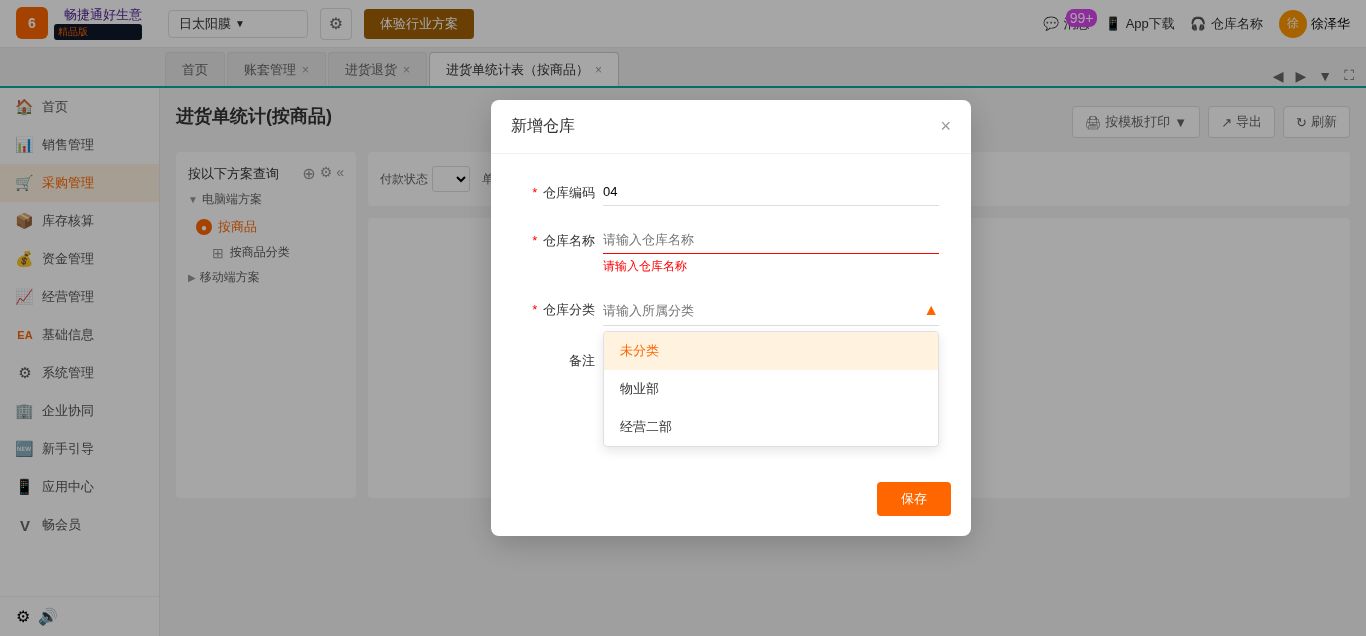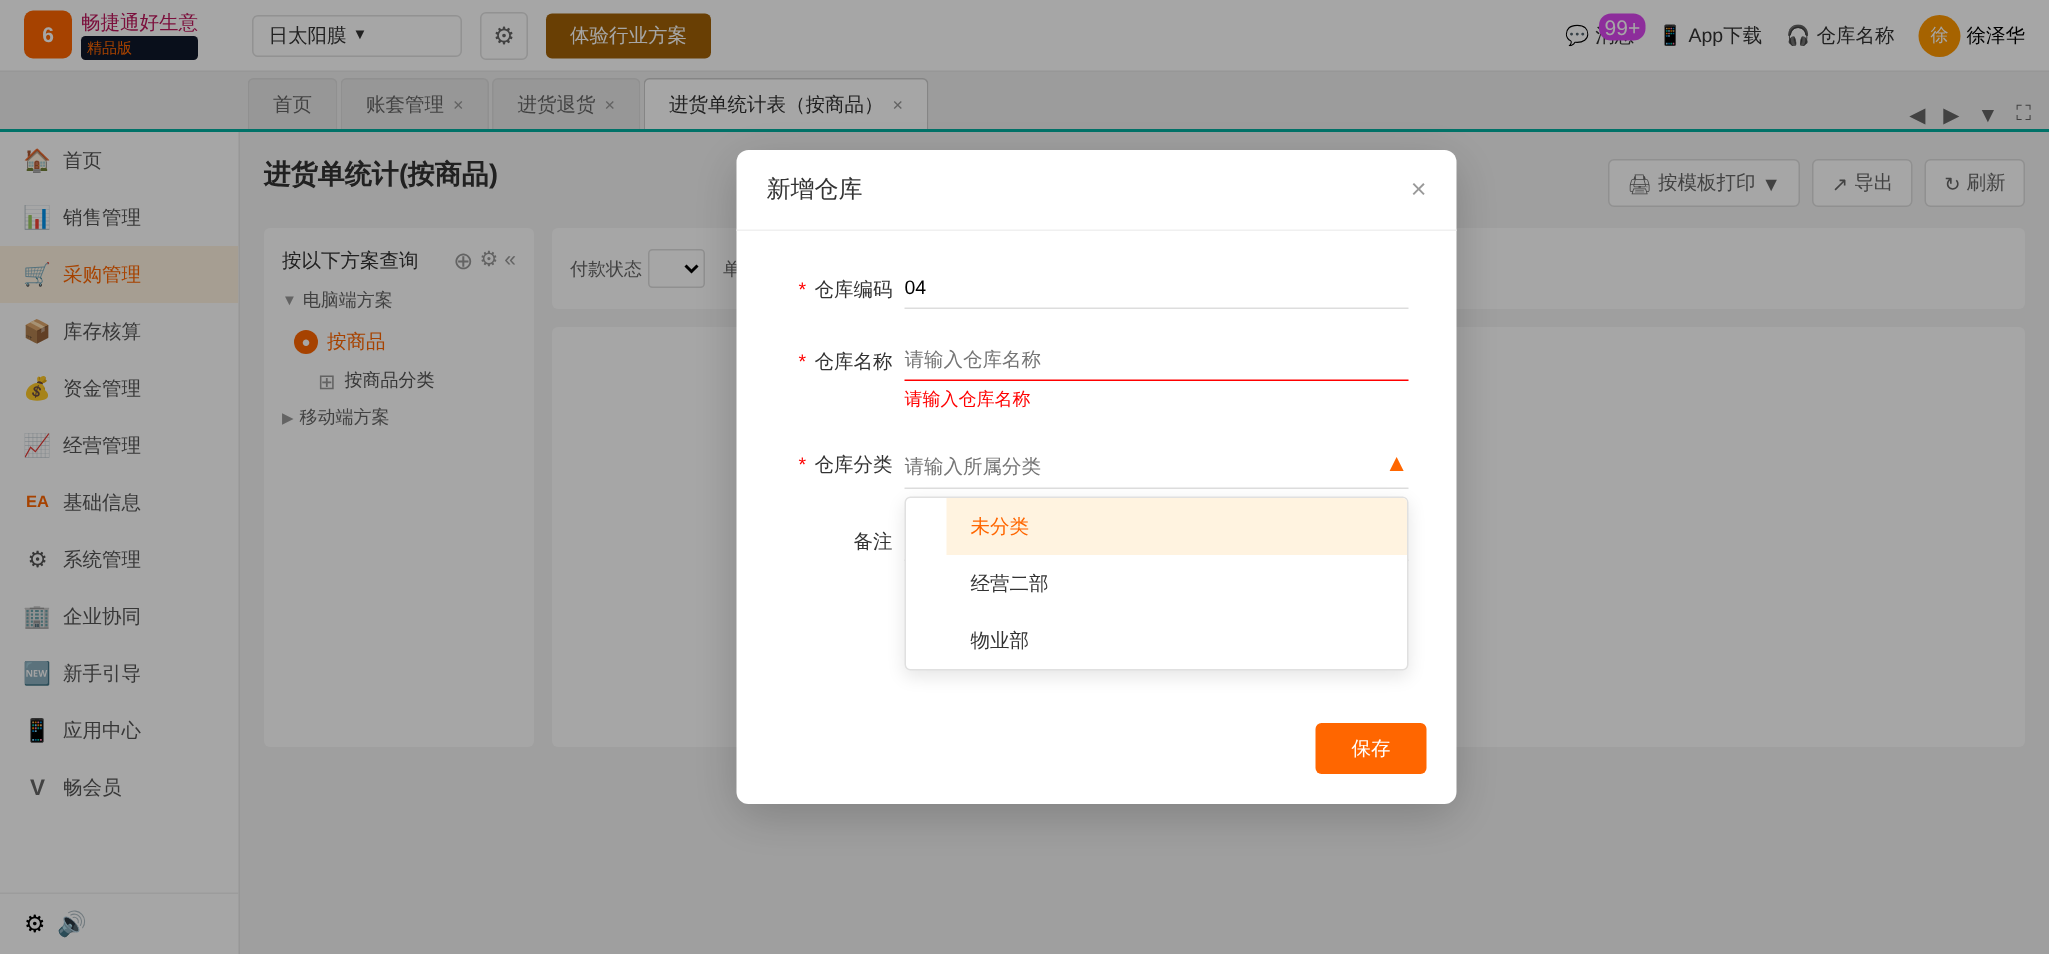--- a/index.html
+++ b/index.html
@@ -23,21 +23,21 @@
       gap: 6px;
       min-width: 140px;
     }
     .logo-icon {
       width: 32px; height: 32px;
       background: #ff6600;
       border-radius: 6px;
       display: flex; align-items: center; justify-content: center;
       color: #fff; font-weight: bold; font-size: 14px;
     }
-    .logo-text { font-size: 13px; color: #be185d; line-height: 1.3; }
+    .logo-text { font-size: 13px; color: #4c1d95; line-height: 1.3; margin-left: 10px; }
     .logo-badge { font-size: 10px; color: #ff6600; background: #0f172a; padding: 1px 4px; border-radius: 3px; }
     .store-selector {
       display: flex; align-items: center; gap: 4px;
       border: 1px solid #e0e0e0; border-radius: 4px;
       padding: 4px 10px; cursor: pointer; background: #fff;
       min-width: 140px;
     }
     .store-selector span { color: #333; }
     .chevron-down { color: #999; font-size: 10px; }
     .gear-btn {
@@ -162,21 +162,21 @@
     }
     .select-arrow { color: #ff6600; font-size: 16px; cursor: pointer; }
 
     
     .dropdown-list {
       position: absolute; background: #fff; border: 1px solid #e0e0e0;
       border-radius: 4px; box-shadow: 0 4px 12px rgba(0,0,0,0.1);
       z-index: 200; min-width: 280px; overflow: hidden;
     }
     .dropdown-item {
-      padding: 10px 16px; cursor: pointer; font-size: 13px; color: #333; margin-left: 27px;
+      padding: 10px 16px; cursor: pointer; font-size: 13px; color: #333;
     }
     .dropdown-item.selected { background: #fff3e0; color: #ff6600; }
 
     .dialog-footer {
       padding: 12px 20px 20px;
       display: flex; justify-content: flex-end; gap: 8px;
     }
     .btn-save { background: #ff6600; color: #fff; border: none; padding: 8px 24px; border-radius: 4px; cursor: pointer; font-size: 13px; }
   </style>
 </head>
@@ -431,22 +431,22 @@
         <span>仓库分类</span>
       </div>
       <div class="form-row-input" style="position:relative;">
         <div class="select-field" style="border-bottom:1px solid #ddd;">
           <input type="text" placeholder="请输入所属分类" style="">
           <span class="select-arrow">▲</span>
         </div>
 
         <div class="dropdown-list" style="top:36px; left:0; width:100%;">
           <div class="dropdown-item selected">未分类</div>
+          <div class="dropdown-item">物业部</div>
           <div class="dropdown-item">经营二部</div>
-          <div class="dropdown-item">物业部</div>
         </div>
       </div>
     </div>
 
     <div class="form-row" style="margin-bottom:0;">
       <div class="form-row-label">
         <span>备注</span>
       </div>
       <div class="form-row-input">
         <input class="input-field" placeholder="" style="">

